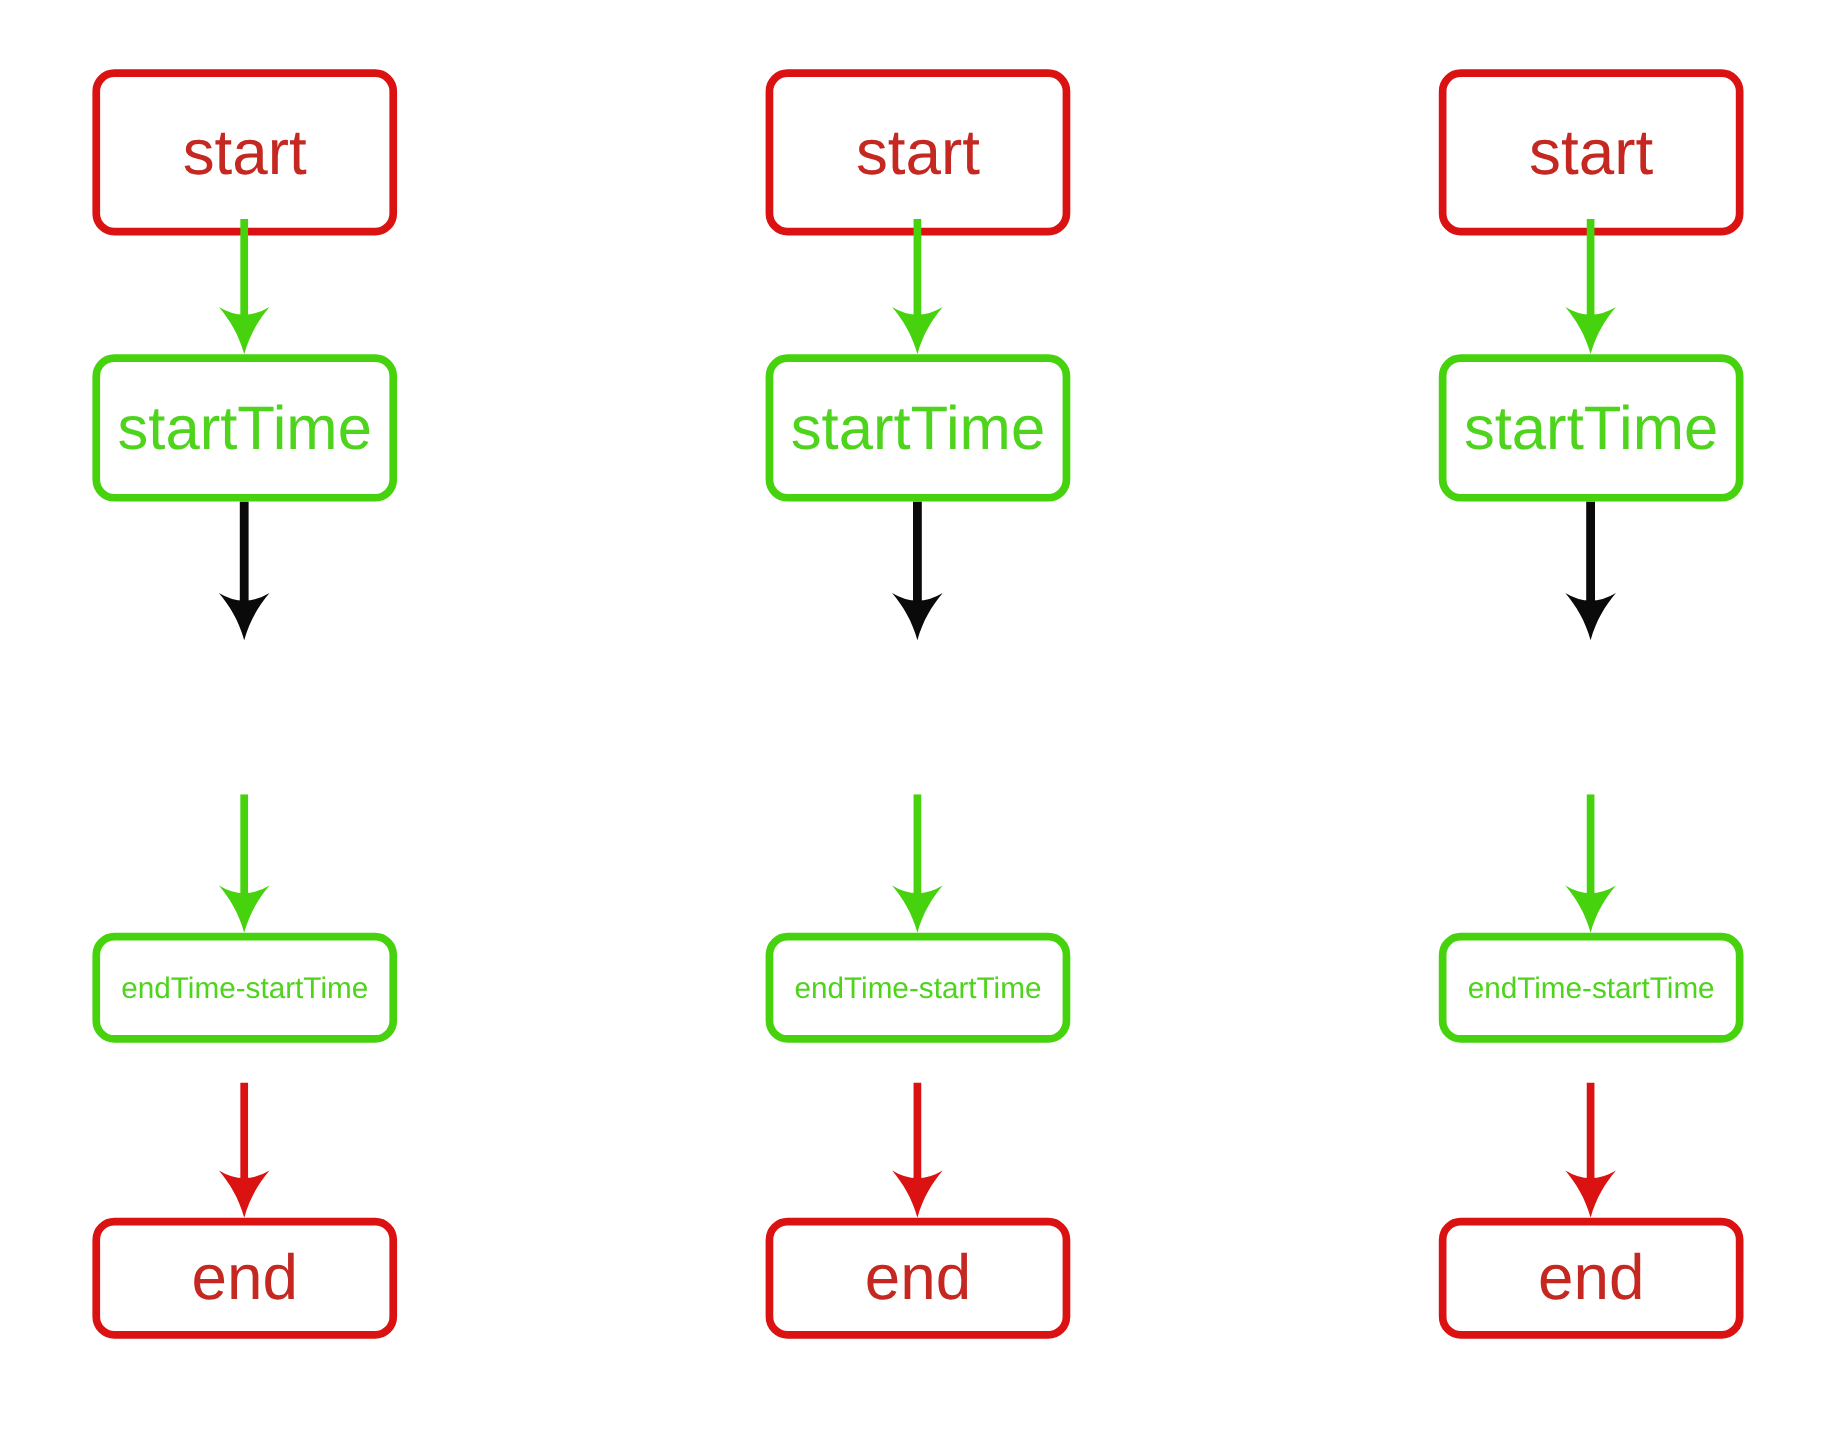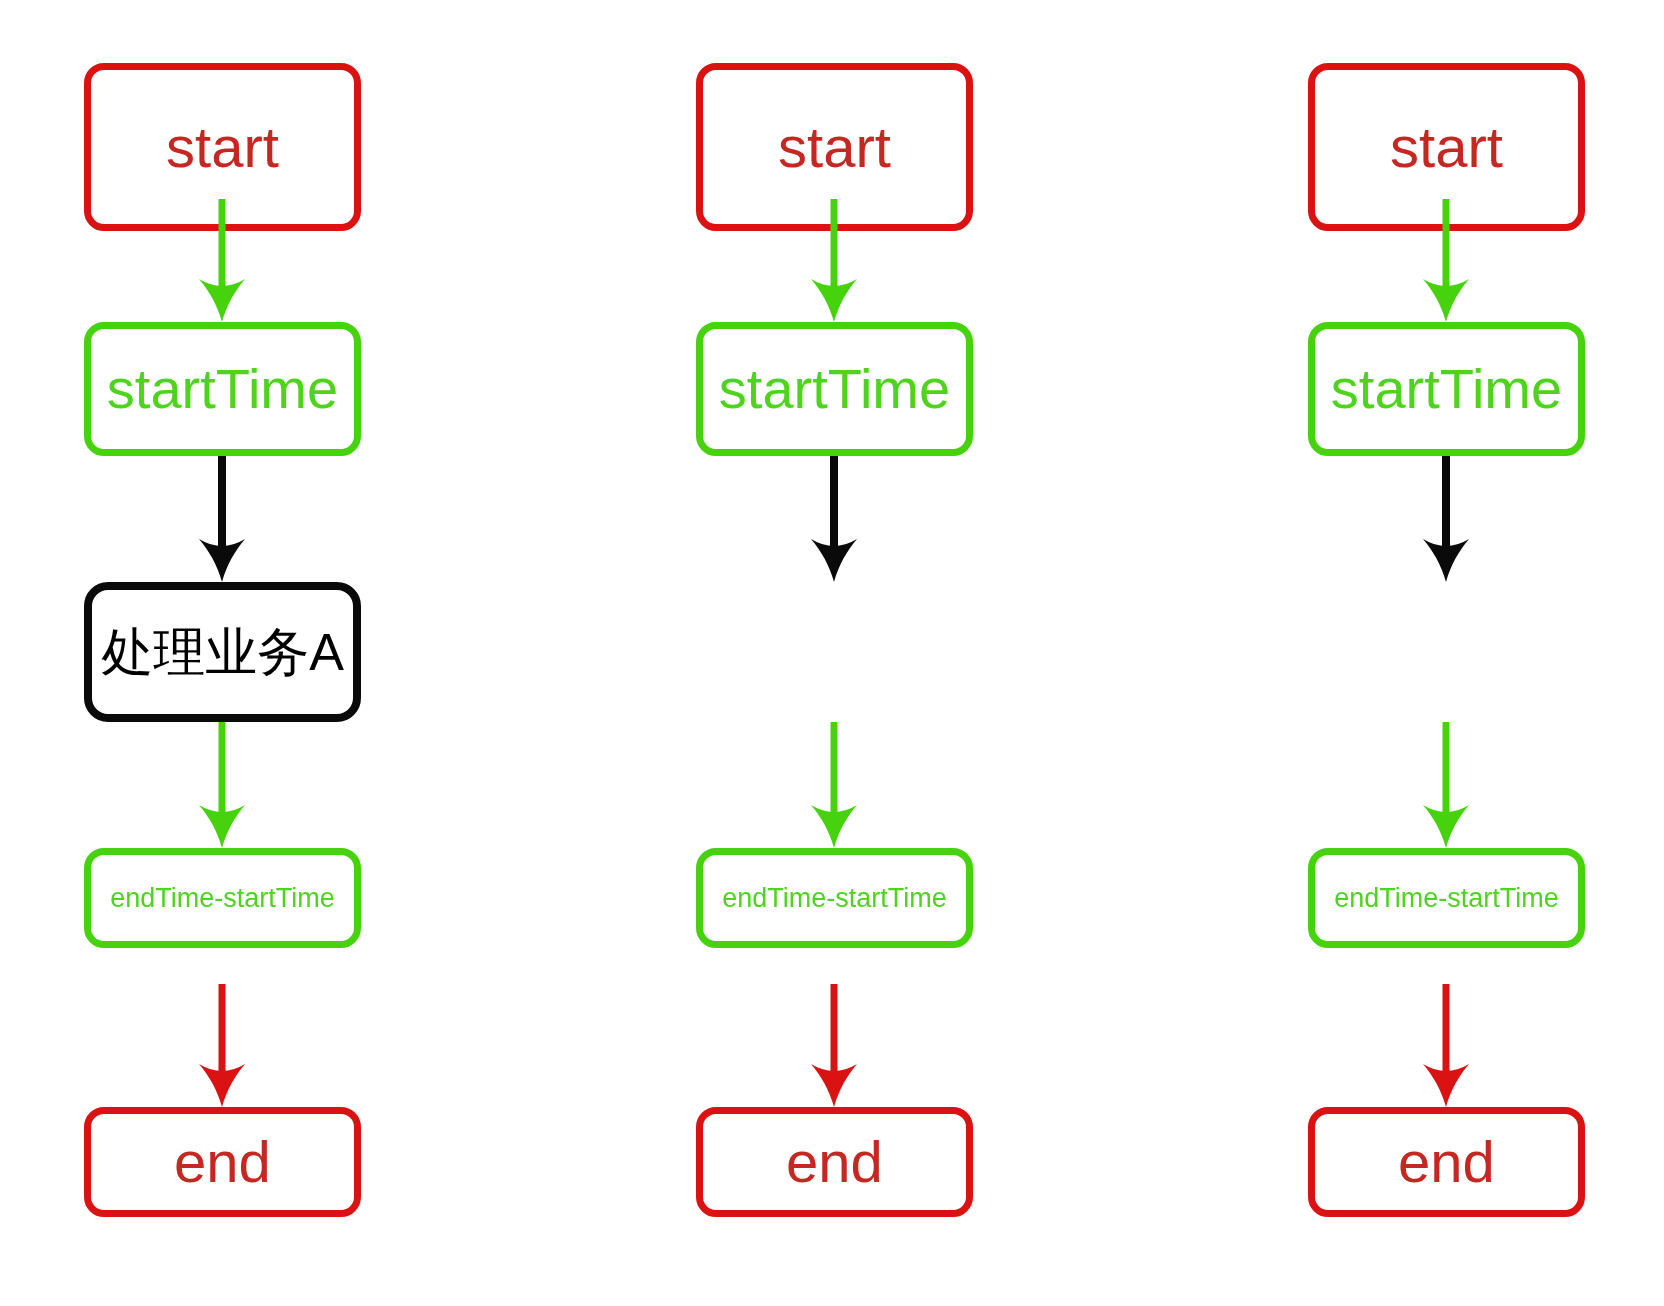--- a/index.html
+++ b/index.html
@@ -22,21 +22,21 @@
     display:flex;align-items:center;justify-content:center;
     background:#ffffff;
     text-align:center;
     line-height:1;
   }
   .node-red{border:7px solid var(--red-border);border-radius:20px;color:var(--red-text);}
   .node-green{border:7px solid var(--green-border);border-radius:20px;color:var(--green-text);}
   .node-black{border:8px solid var(--black);border-radius:24px;color:#000000;
               font-family:"Liberation Sans", serif;}
 
-  .r1{top:63px;height:168px;}
+  .r1{top:63px;height:151px;}
   .r2{top:322px;height:134px;}
   .r3{top:582px;height:140px;}
   .r4{top:848px;height:100px;align-items:center;}
   .r5{top:1107px;height:110px;}
 
   .t-xl{font-size:58px;}
   .t-lg{font-size:56px;}
   .t-proc{font-size:52px;letter-spacing:0px;white-space:nowrap;}
   .t-sm{font-size:27px;}
 
@@ -62,23 +62,20 @@
       <line x1="26" y1="0" x2="26" y2="89" stroke="currentColor" stroke-width="7"></line>
       <path d="M 26 123 C 21 105, 13 92, 3 80 Q 26 94, 49 80 C 39 92, 31 105, 26 123 Z" fill="currentColor"></path>
     </svg>
     <div class="node node-green r2 t-lg">
       <span>startTime</span>
     </div>
     <svg class="arrow arrow-black a2" width="52" height="126" viewBox="0 0 52 126">
       <line x1="26" y1="0" x2="26" y2="92" stroke="currentColor" stroke-width="8"></line>
       <path d="M 26 126 C 21 108, 13 95, 3 83 Q 26 97, 49 83 C 39 95, 31 108, 26 126 Z" fill="currentColor"></path>
     </svg>
-    <div class="node node-black r3 t-proc">
-      <span>处理业务A</span>
-    </div>
     <svg class="arrow arrow-green a3" width="52" height="126" viewBox="0 0 52 126">
       <line x1="26" y1="0" x2="26" y2="92" stroke="currentColor" stroke-width="7"></line>
       <path d="M 26 126 C 21 108, 13 95, 3 83 Q 26 97, 49 83 C 39 95, 31 108, 26 126 Z" fill="currentColor"></path>
     </svg>
     <div class="node node-green r4 t-sm">
       <span>endTime-startTime</span>
     </div>
     <svg class="arrow arrow-red a4" width="52" height="123" viewBox="0 0 52 123">
       <line x1="26" y1="0" x2="26" y2="89" stroke="currentColor" stroke-width="7"></line>
       <path d="M 26 123 C 21 105, 13 92, 3 80 Q 26 94, 49 80 C 39 92, 31 105, 26 123 Z" fill="currentColor"></path>

